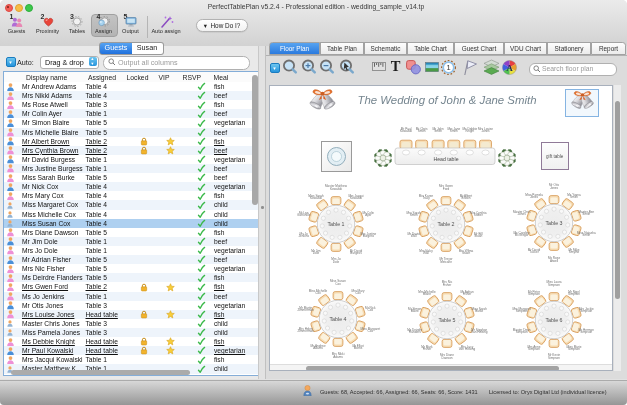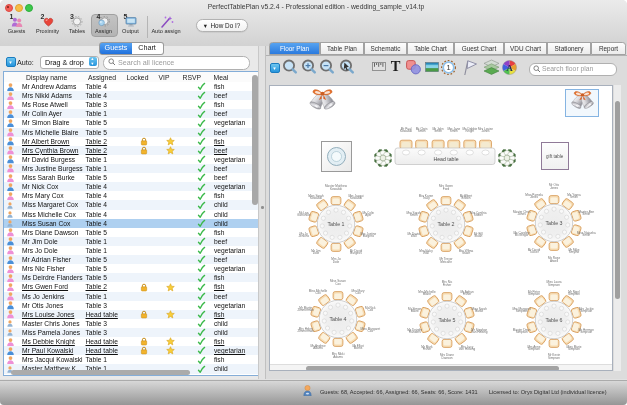--- a/index.html
+++ b/index.html
@@ -56,35 +56,35 @@
       <path d="M11 1 L11.6 2.7 L13.3 3.3 L11.6 3.9 L11 5.6 L10.4 3.9 L8.7 3.3 L10.4 2.7 Z" fill="#a060d8"></path>
       <circle cx="6.5" cy="2.5" r="0.9" fill="#b070e0"></circle>
       <circle cx="13.5" cy="7" r="0.9" fill="#b070e0"></circle>
     </svg>
     <div style="position:absolute;left:144px;top:27.8px;width:44px;text-align:center;font-size:5.6px;color:#2a2a2a">Auto assign</div>
     <div style="position:absolute;left:196px;top:18.5px;width:50px;height:11px;border-radius:6.5px;background:linear-gradient(#ffffff,#f1f1f1);border:1px solid #b2b2b2;box-shadow:0 0.5px 1px rgba(0,0,0,.12);font-size:6.4px;color:#222;text-align:center;line-height:11px">▾&nbsp; How Do I?</div>
 
 <div style="position:absolute;left:0;top:46px;width:258px;height:333px;background:#e9e9e9"></div>
 
 <div style="position:absolute;left:99px;top:42px;width:32px;height:10.5px;background:linear-gradient(#55a2f2,#2071dd);border:0.5px solid #9a9a9a;border-radius:3px 0 0 3px;font-size:7.2px;color:#fff;text-align:center;line-height:10.5px">Guests</div>
-<div style="position:absolute;left:131.5px;top:42px;width:31px;height:10.5px;background:#fff;border:0.5px solid #9a9a9a;border-left:none;border-radius:0 3px 3px 0;font-size:7.2px;color:#222;text-align:center;line-height:10.5px">Chart</div>
+<div style="position:absolute;left:131.5px;top:42px;width:31px;height:10.5px;background:#fff;border:0.5px solid #9a9a9a;border-left:none;border-radius:0 3px 3px 0;font-size:7.2px;color:#222;text-align:center;line-height:10.5px">Susan</div>
 
 <div style="position:absolute;left:5.5px;top:56.5px;width:8px;height:8px;border-radius:2px;background:linear-gradient(#6ec6f0,#2694dc);border:0.5px solid #1a7cc0;color:#fff;font-size:5px;text-align:center;line-height:8px">▾</div>
 <div style="position:absolute;left:17px;top:57.5px;font-size:7.2px;color:#222">Auto:</div>
 <div style="position:absolute;left:40px;top:55.5px;width:57px;height:11px;background:#fff;border:0.5px solid #b0b0b0;border-radius:3px"></div>
 <div style="position:absolute;left:45px;top:57.5px;font-size:7.2px;color:#111">Drag &amp; drop</div>
 <div style="position:absolute;left:88.5px;top:56.5px;width:8px;height:9px;border-radius:2px;background:linear-gradient(#6ec6f0,#2694dc)"></div>
 <div style="position:absolute;left:88.5px;top:56px;width:8px;height:5px;color:#fff;font-size:4.5px;text-align:center">▴</div>
 <div style="position:absolute;left:88.5px;top:60.8px;width:8px;height:5px;color:#fff;font-size:4.5px;text-align:center">▾</div>
 <div style="position:absolute;left:103px;top:55.5px;width:145px;height:12px;background:#fff;border:0.5px solid #b0b0b0;border-radius:6.5px"></div>
 <svg style="position:absolute;left:108px;top:58px" width="8" height="8" viewBox="0 0 8 8">
       <circle cx="3.2" cy="3.2" r="2.3" fill="none" stroke="#777" stroke-width="0.9"></circle>
       <line x1="4.9" y1="4.9" x2="7" y2="7" stroke="#777" stroke-width="1"></line>
     </svg>
-<div style="position:absolute;left:118px;top:58px;font-size:7.2px;color:#9b9b9b">Search all licence</div>
+<div style="position:absolute;left:118px;top:58px;font-size:7.2px;color:#9b9b9b">Output all columns</div>
 
 <div style="position:absolute;left:3px;top:71px;width:256px;height:305px;background:#fff;border:1px solid #84add8;box-sizing:border-box"></div>
 <div style="position:absolute;left:4px;top:72px;width:254px;height:10px;background:#fbfbfb;border-bottom:1px solid #d8d8d8"></div>
 <div style="position:absolute;left:26px;top:73.5px;font-size:6.8px;color:#222">Display name</div>
     <div style="position:absolute;left:88px;top:73.5px;font-size:6.8px;color:#222">Assigned</div>
     <div style="position:absolute;left:126.5px;top:73.5px;font-size:6.8px;color:#222">Locked</div>
     <div style="position:absolute;left:158.5px;top:73.5px;font-size:6.8px;color:#222">VIP</div>
     <div style="position:absolute;left:182.5px;top:73.5px;font-size:6.8px;color:#222">RSVP</div>
     <div style="position:absolute;left:213.5px;top:73.5px;font-size:6.8px;color:#222">Meal</div>
 <div style="position:absolute;left:4px;top:82px;width:254px;height:293px;overflow:hidden">
@@ -638,20 +638,21 @@
         <g>
           <path d="M19.4 5.8 C15.2 1.4 10.6 1.0 9.4 3.4 C8.3 5.7 12.6 8.5 19.4 7.4 Z" fill="#e87430" stroke="#c05518" stroke-width="0.6"></path>
           <path d="M20.6 5.8 C24.8 1.4 29.4 1.0 30.6 3.4 C31.7 5.7 27.4 8.5 20.6 7.4 Z" fill="#e87430" stroke="#c05518" stroke-width="0.6"></path>
           <path d="M18.6 6.2 C15.5 3.2 12.3 2.8 11.5 4.2 C10.8 5.6 13.8 7.2 18.6 6.6 Z" fill="#fae2d2"></path>
           <path d="M21.4 6.2 C24.5 3.2 27.7 2.8 28.5 4.2 C29.2 5.6 26.2 7.2 21.4 6.6 Z" fill="#fae2d2"></path>
           <path d="M19 7.5 L15.8 13.5 L19 12.2 Z" fill="#d86024"></path>
           <path d="M21 7.5 L24.2 13.5 L21 12.2 Z" fill="#d86024"></path>
           <circle cx="20" cy="6.3" r="2.1" fill="#cc5c20"></circle>
         </g>
       </svg>
+<div style="position:absolute;left:37px;top:7.5px;width:280px;text-align:center;font-style:italic;font-size:11.4px;letter-spacing:0px;color:#75858f">The Wedding of John &amp; Jane Smith</div>
 <div style="position:absolute;left:295px;top:2.5px;width:34px;height:28.5px;border:1.5px solid #85b4e2;background:#f2f8fd;box-sizing:border-box"></div>
 <svg style="position:absolute;left:296.5px;top:4px" width="31" height="26" viewBox="0 0 40 34">
         <defs>
           <linearGradient id="blb" x1="0" y1="0" x2="1" y2="0.3">
             <stop offset="0%" stop-color="#fdfdfd"></stop>
             <stop offset="50%" stop-color="#d8d8dc"></stop>
             <stop offset="100%" stop-color="#97979e"></stop>
           </linearGradient>
           <linearGradient id="bmb" x1="0" y1="0" x2="1" y2="1">
             <stop offset="0%" stop-color="#8a8a90"></stop>

